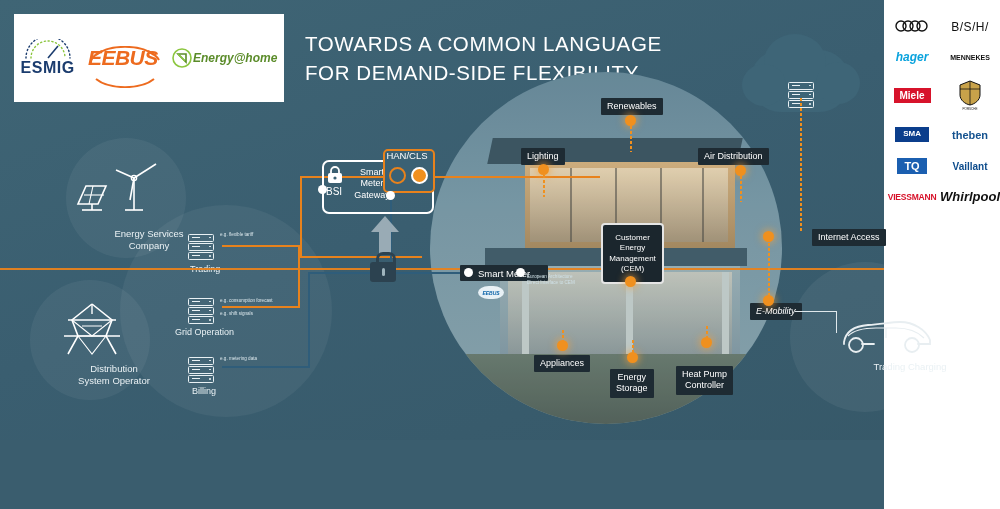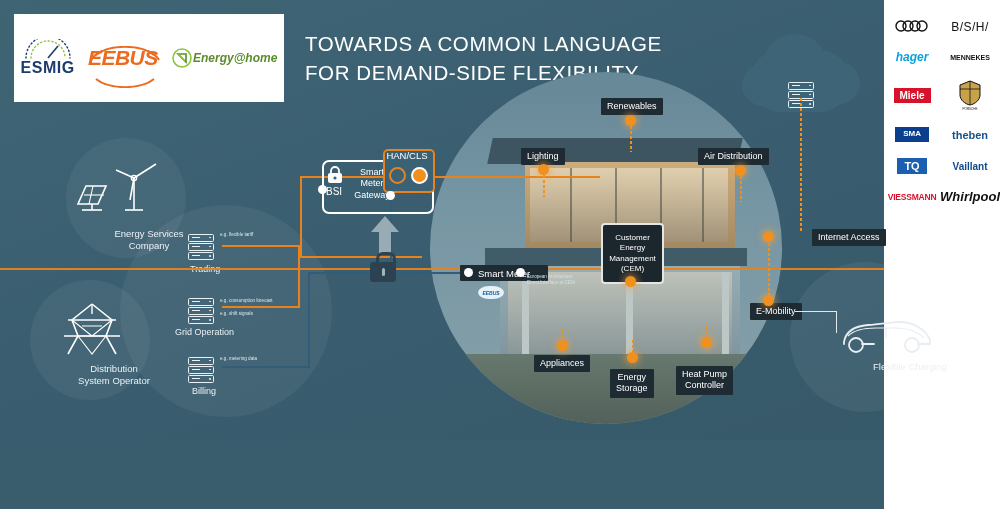--- a/index.html
+++ b/index.html
@@ -347,21 +347,21 @@
   <div class="dline" style="left:543px;top:175px;height:22px;"></div>
 
   <div class="chip" style="left:698px;top:148px;">Air Distribution</div>
   <div class="dot" style="left:735px;top:165px;"></div>
   <div class="dline" style="left:740px;top:176px;height:26px;"></div>
 
   <div class="chip" style="left:775px;top:229px;margin-left:37px;">Internet Access</div>
   <div class="dot" style="left:763px;top:231px;"></div>
   <div class="dline" style="left:768px;top:243px;height:58px;"></div>
 
-  <div class="chip" style="left:750px;top:303px;">E-Mobility</div>
+  <div class="chip" style="left:750px;top:303px;font-style:italic;">E-Mobility</div>
   <div class="dot" style="left:763px;top:295px;"></div>
   <div class="wline" style="left:795px;top:311px;width:42px;height:1.4px;"></div>
   <div class="wline" style="left:836px;top:311px;width:1.4px;height:22px;"></div>
 
   <div class="chip" style="left:534px;top:355px;">Appliances</div>
   <div class="dot" style="left:557px;top:340px;"></div>
   <div class="dline" style="left:562px;top:330px;height:12px;"></div>
 
   <div class="chip" style="left:610px;top:369px;white-space:pre-line;">Energy
 Storage</div>
@@ -374,21 +374,21 @@
   <div class="dline" style="left:706px;top:326px;height:12px;"></div>
 
   <svg style="position:absolute;left:838px;top:312px;" width="96" height="48" viewBox="0 0 96 48">
     <path d="M6 30 C8 18 18 14 30 13 C44 12 54 10 62 10 C76 10 88 18 92 28 L92 32 L80 32
              M36 32 L24 32 M6 32 L6 30" fill="none" stroke="#e8eef1" stroke-width="1.8" stroke-linecap="round"></path>
     <path d="M10 24 C16 18 26 16 38 16 L58 16 C70 16 80 20 86 26" fill="none" stroke="#e8eef1" stroke-width="1.2"></path>
     <line x1="48" y1="16" x2="48" y2="26" stroke="#e8eef1" stroke-width="1.2"></line>
     <circle cx="18" cy="33" r="7" fill="none" stroke="#e8eef1" stroke-width="1.8"></circle>
     <circle cx="74" cy="33" r="7" fill="none" stroke="#e8eef1" stroke-width="1.8"></circle>
   </svg>
-  <div class="circ-lbl" style="left:812px;top:361px;">Flexible Charging</div>
+  <div class="circ-lbl" style="left:812px;top:361px;">Trading Charging</div>
 
   <div class="spons">
     <div class="sp sp-audi">
       <svg width="36" height="12" viewBox="0 0 36 12">
         <circle cx="7" cy="6" r="5" fill="none" stroke="#111" stroke-width="1.4"></circle>
         <circle cx="14" cy="6" r="5" fill="none" stroke="#111" stroke-width="1.4"></circle>
         <circle cx="21" cy="6" r="5" fill="none" stroke="#111" stroke-width="1.4"></circle>
         <circle cx="28" cy="6" r="5" fill="none" stroke="#111" stroke-width="1.4"></circle>
       </svg>
     </div>

